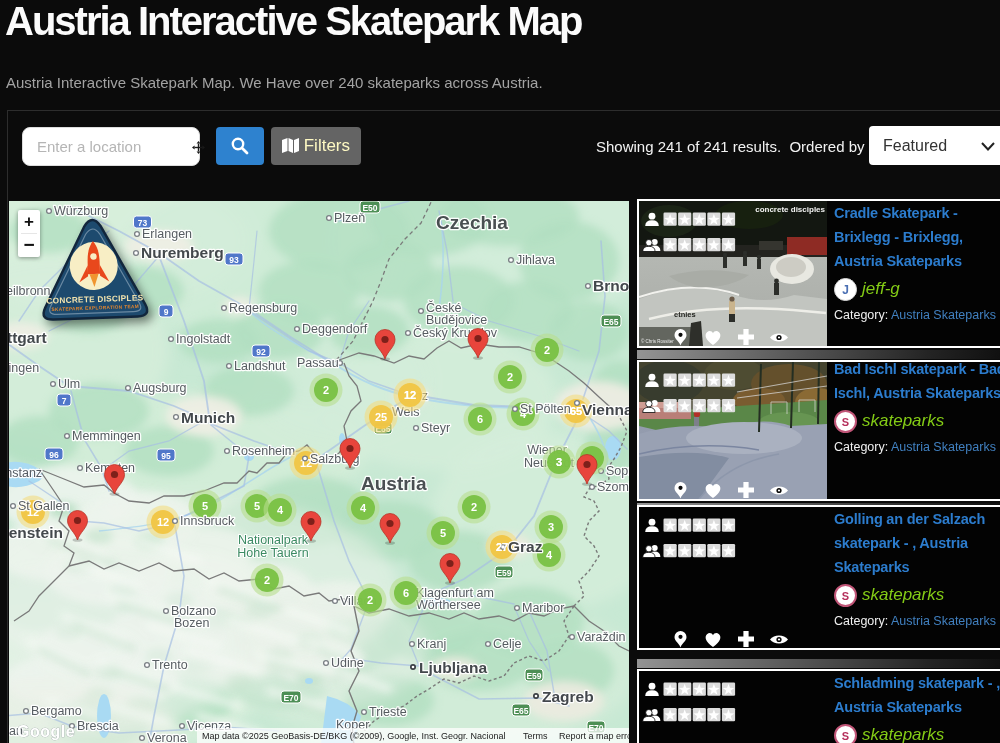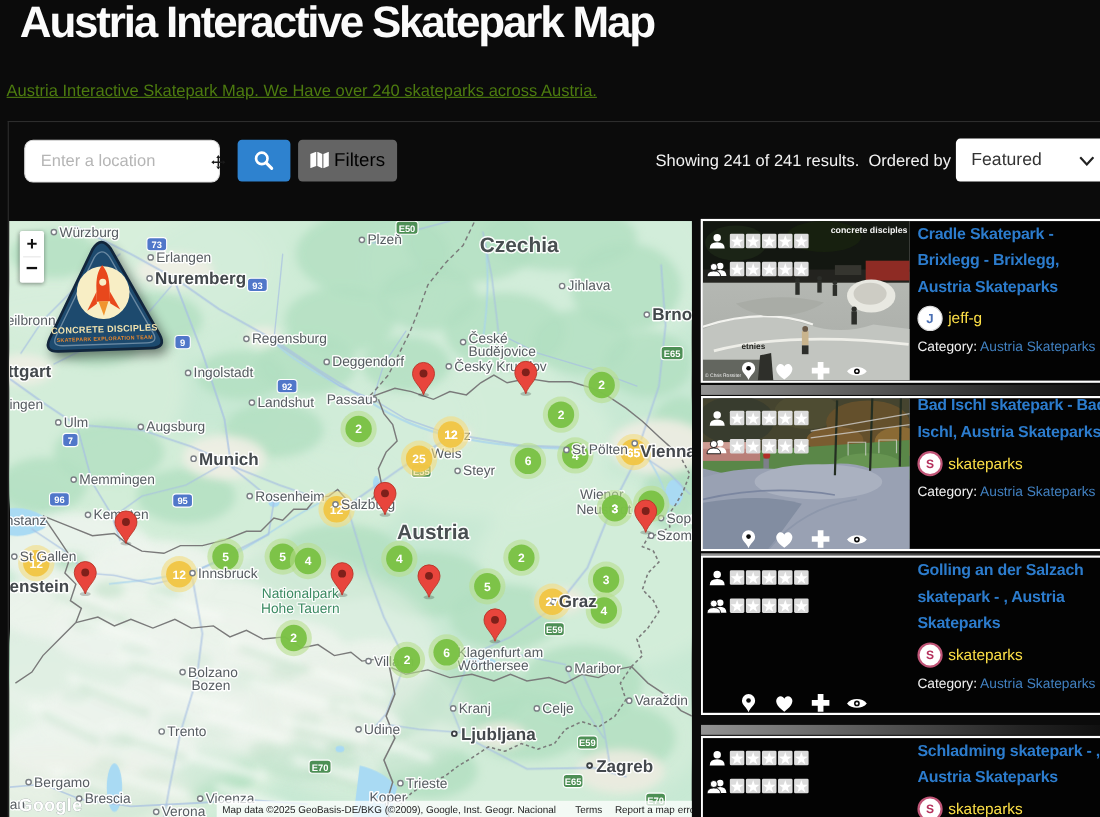--- a/index.html
+++ b/index.html
@@ -1,39 +1,39 @@
 <!DOCTYPE html>
 <html><head>
 <meta charset="utf-8">
 <style>
   * { margin:0; padding:0; box-sizing:border-box; }
   html,body { width:1000px; height:743px; background:#0b0b0b; overflow:hidden;
     font-family:"Liberation Sans", sans-serif; position:relative; }
   .abs { position:absolute; }
-  h1 { position:absolute; left:18px; top:-1px; font-size:40px; font-weight:700; color:#fbfbfb; letter-spacing:-2px; }
-  .sub { position:absolute; left:6px; top:74px; font-size:15px; color:#4d7c0f;text-decoration:underline; }
+  h1 { position:absolute; left:5px; top:-1px; font-size:40px; font-weight:700; color:#fbfbfb; letter-spacing:-2px; }
+  .sub { position:absolute; left:6px; top:74px; font-size:15px; color:#a3a3a3; }
   .panel { position:absolute; left:7px; top:110px; width:993px; height:633px;
     border-top:1px solid #2d2d2d; border-left:1px solid #2d2d2d;padding-left:10px; }
   .inp { position:absolute; left:14px; top:16px; width:178px; height:39px; background:#fff;
     border-radius:8px; border:1px solid #ddd; color:#b5b5b5; font-size:15px; line-height:37px; padding-left:14px; }
   .srchbtn { position:absolute; left:208px; top:16px; width:48px; height:38px; background:#2e82cf; border-radius:4px; }
   .filtbtn { position:absolute; left:263px; top:16px; width:90px; height:38px; background:#646464; border-radius:4px;
-    color:#000000; font-size:17px; line-height:38px; text-align:center; }
+    color:#fef9c3; font-size:17px; line-height:38px; text-align:center; }
   .showing { position:absolute; left:588px; top:27px; font-size:15px; color:#f2f2f2;text-align:center; }
   .line2 { position:absolute; left:588px; top:63px; font-size:15px; color:#f2f2f2; }
   .select { position:absolute; left:861px; top:15px; width:150px; height:39px; background:#fff; border-radius:4px;
     font-size:16px; color:#333; line-height:39px; padding-left:14px; }
   .mapwrap { position:absolute; left:1px; top:90px; width:620px; height:543px; overflow:hidden; }
   .card { position:relative; border:2px solid #fff; background:#030303; display:flex; overflow:hidden; }
   .cimg { position:relative; width:188px; flex:0 0 188px; }
   .cinfo { position:relative; flex:1; padding:0 0 0 7px; }
   .ctitle { font-size:14.5px; font-weight:700; color:#2c7ccd; line-height:24px; letter-spacing:-0.2px; white-space:nowrap; }
   .avrow { display:flex; align-items:center; margin-top:4px; height:24px; }
   .av { width:23px; height:23px; border-radius:50%; background:#fff; text-align:center; font-size:12px; font-weight:700; line-height:23px; flex:0 0 23px; }
-  .avname { color:#fde047; font-size:14px; margin-left:5px; }
+  .avname { color:#84cc16; font-size:17px; margin-left:5px;font-style:italic; }
   .catrow { margin-top:7px; font-size:12.5px; color:#f0f0f0; }
   .cat-link { color:#4180c0; }
   #cards .card { position:absolute; left:637px; width:380px; }
   .sepbar { position:absolute; left:637px; width:363px; height:9px;
     background:linear-gradient(100deg,#949494 0%, #6a6a6a 30%, #242424 80%, #101010 100%); }
   .avj { color:#4a6fb3; border:1px solid #d8d8d8; }
   .avs { color:#b5305c; border:2px solid #c05577; line-height:20px; font-size:11px; }
   .ovl { position:absolute; left:0; top:0; }
 </style>
 </head>

